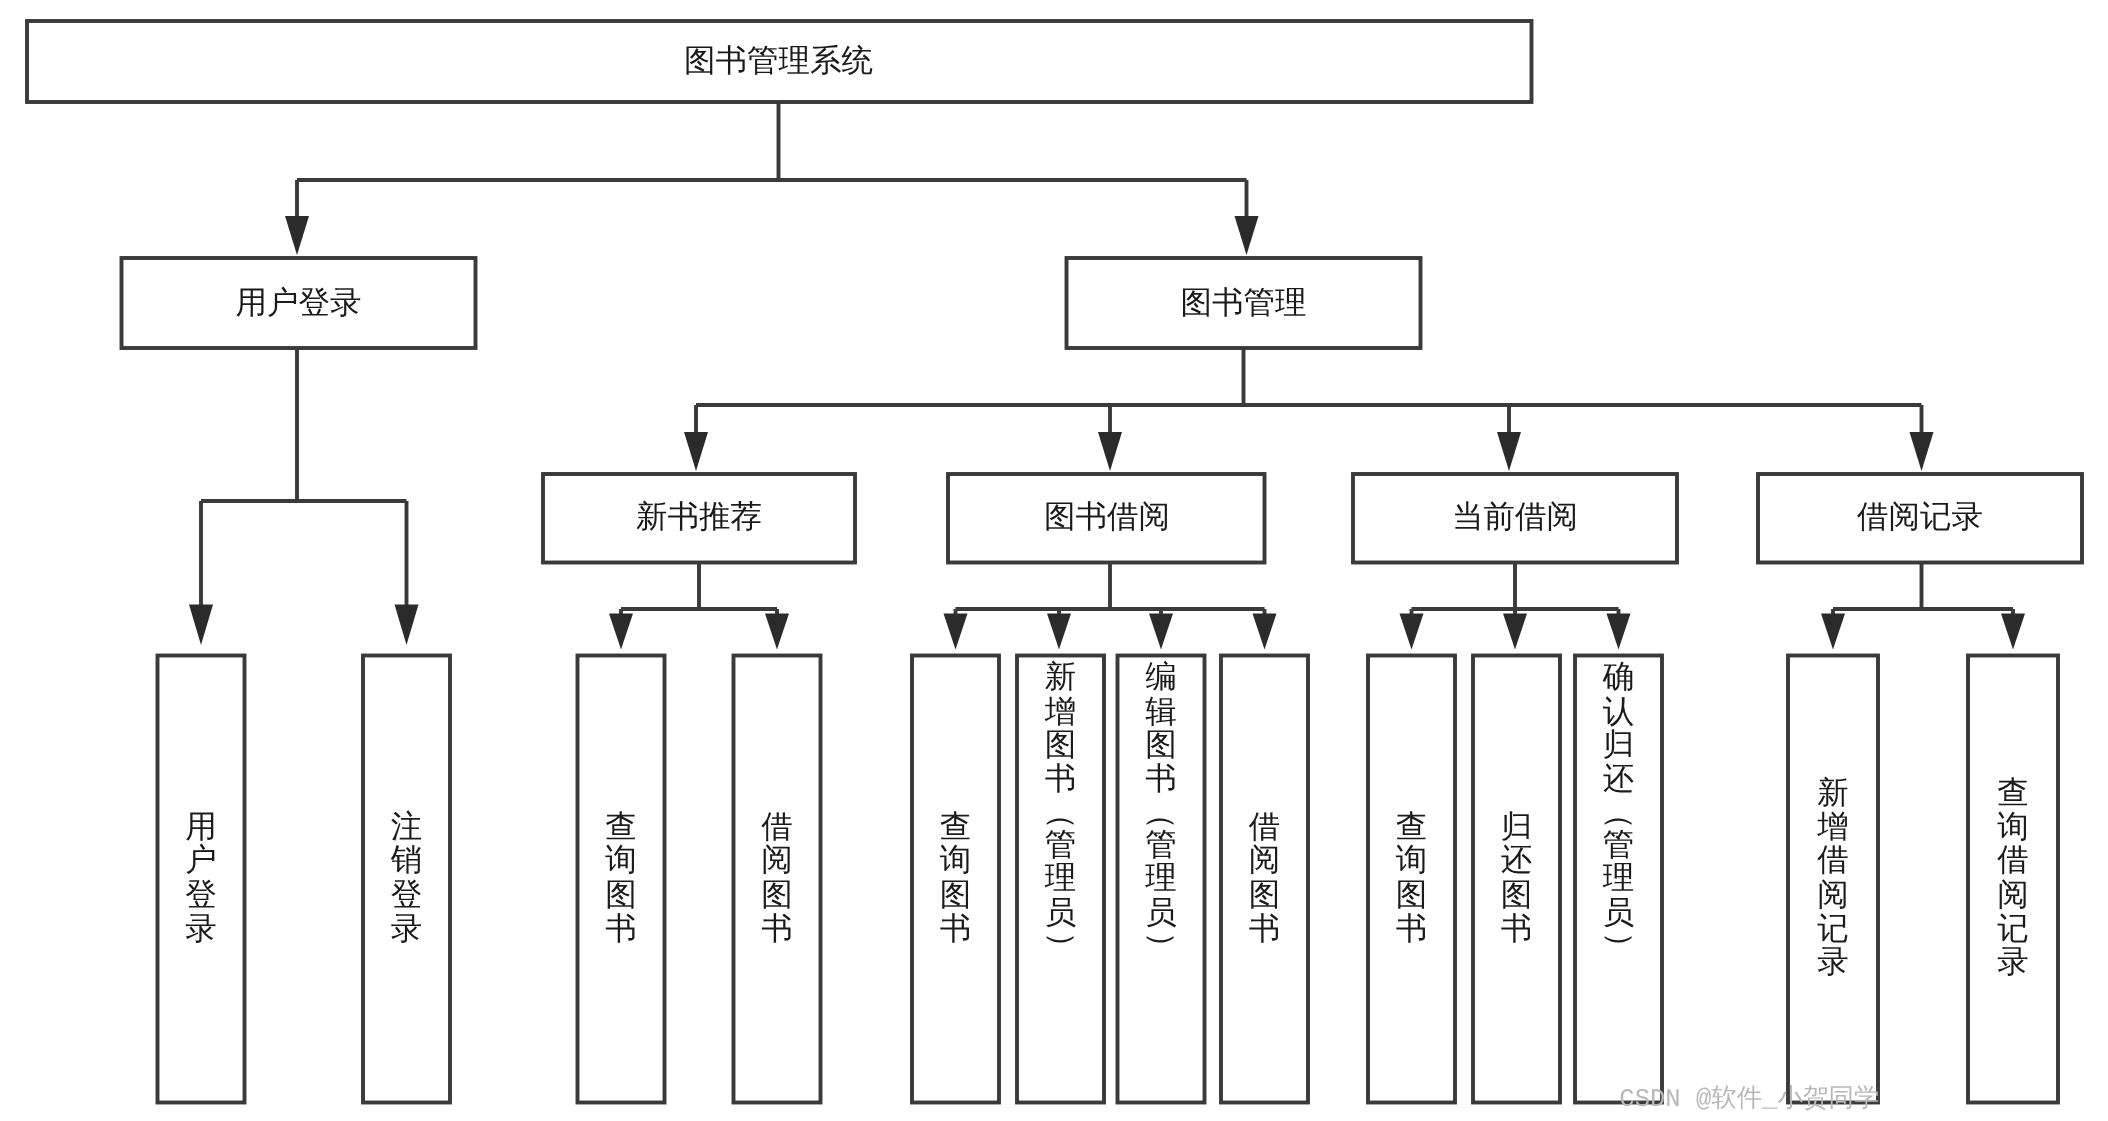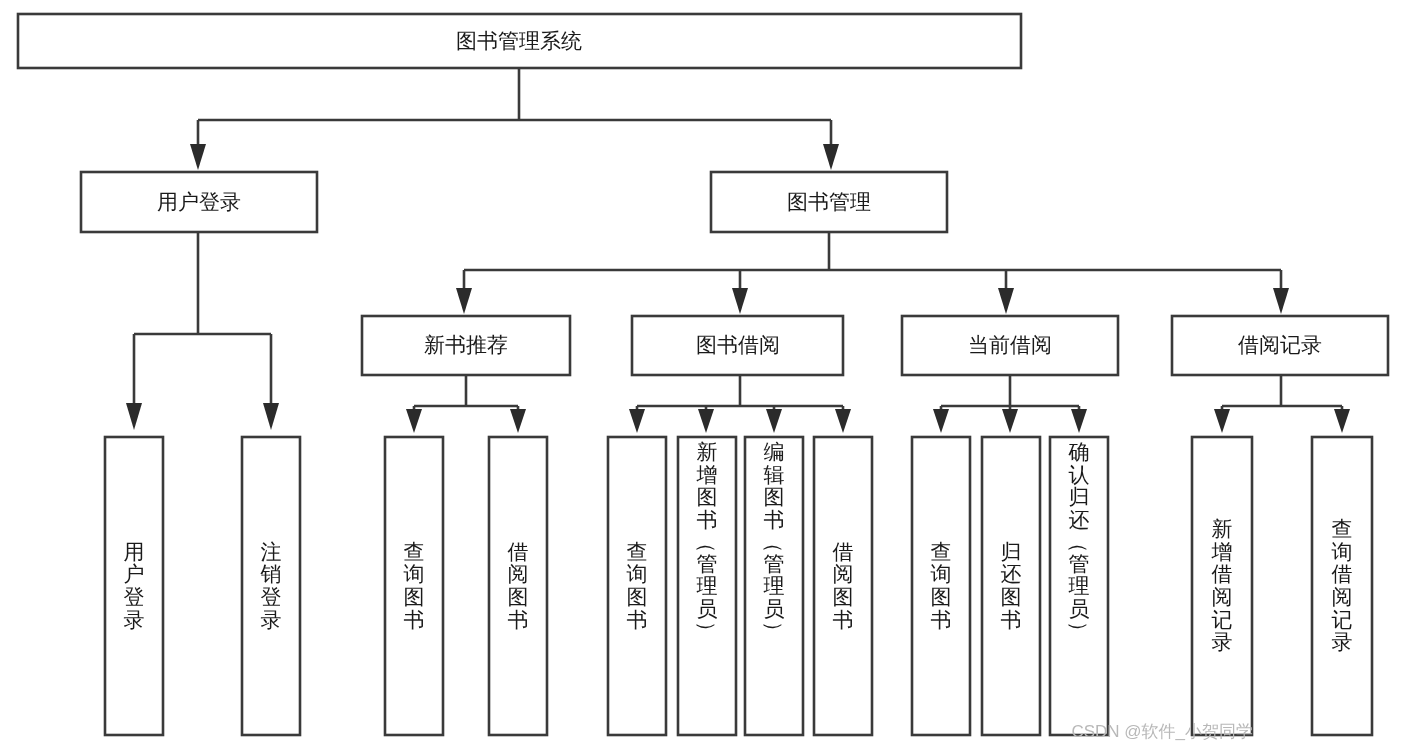--- a/index.html
+++ b/index.html
@@ -64,21 +64,21 @@
     letter-spacing: 0;
   }
   .vert-text-wrap span {
     display: block;
     text-align: center;
   }
   .watermark {
     position: absolute;
     right: 10px;
     bottom: 4px;
-    font-family: Liberation Sans, sans-serif;
+    font-family: Liberation Mono, monospace;
     font-size: 17px;
     color: #b8b8b8;
     white-space: nowrap;
     pointer-events: none;
   }
 </style>
 </head>
 <body>
 
 <div id="diagram-root">

